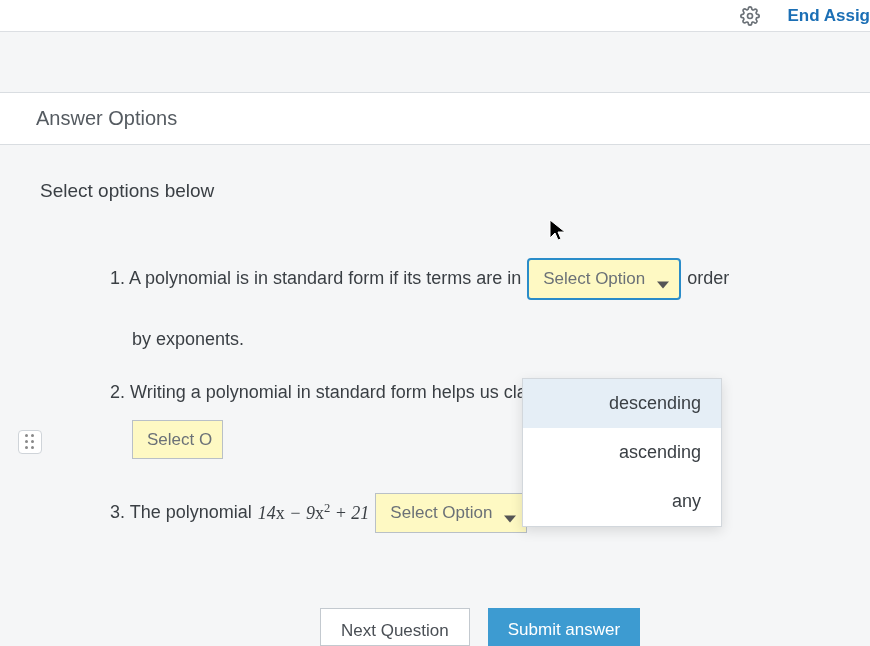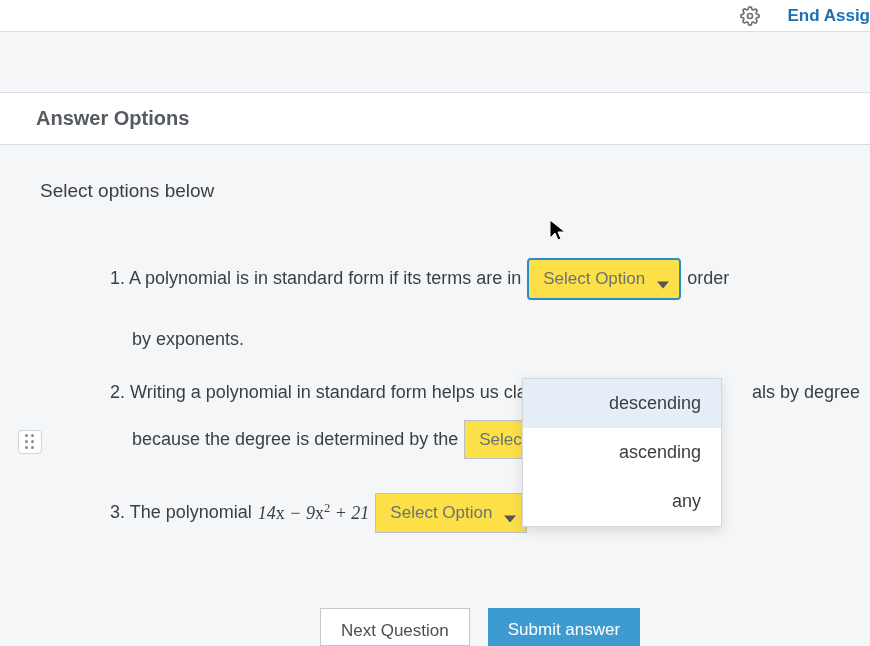--- a/index.html
+++ b/index.html
@@ -38,21 +38,20 @@
   .section-header {
     position: absolute;
     top: 92px;
     left: 0; right: 0;
     padding: 14px 36px;
     font-size: 20px;
     color: #555b61;
     background: #fff;
     border-top: 1px solid #d9dde1;
     border-bottom: 1px solid #d9dde1;
-    font-weight: bold;
   }
   .content {
     position: absolute;
     top: 180px;
     left: 40px;
     right: 10px;
     color: #3a3f44;
   }
   .subhead {
     font-weight: 400;
@@ -71,21 +70,21 @@
     flex-wrap: wrap;
     align-items: center;
     gap: 20px 6px;
   }
   .qline2 { margin-bottom: 20px; }
   .indent { padding-left: 22px; display: flex; flex-wrap: wrap; align-items: center; gap: 4px 6px;}
   .select-box {
     display: inline-flex;
     align-items: center;
     border: 1px solid #b9c0c7;
-    background: #fde047;
+    background: #fef9c3;
     color: #6b7177;
     font-size: 17px;
     padding: 6px 10px 6px 14px;
     white-space: nowrap;
   }
   .select-box.active {
     border: 2px solid #2a8cc9;
     border-radius: 4px;
   }
   .caret {
@@ -213,24 +212,22 @@
       </span>
       <span>order</span>
     </div>
     <div class="qline indent">
       <span>by exponents.</span>
     </div>
 
     <div class="qline qline2" style="margin-bottom:14px;">
       <span>2. Writing a polynomial in standard form helps us cla</span>
       <span style="flex:1"></span>
-      <span>als by degree</span>
     </div>
     <div class="qline indent" style="margin-bottom:34px;">
-      <span>because the degree is determined by the</span>
       <span class="select-box">
         <span>Select O</span>
       </span>
     </div>
 
     <div class="qline">
       <span>3. The polynomial</span>
       <span class="mathexpr">14<span class="up">x</span> − 9<span class="up">x</span><sup>2</sup> + 21</span>
       <span class="select-box">
         <span>Select Option</span>

